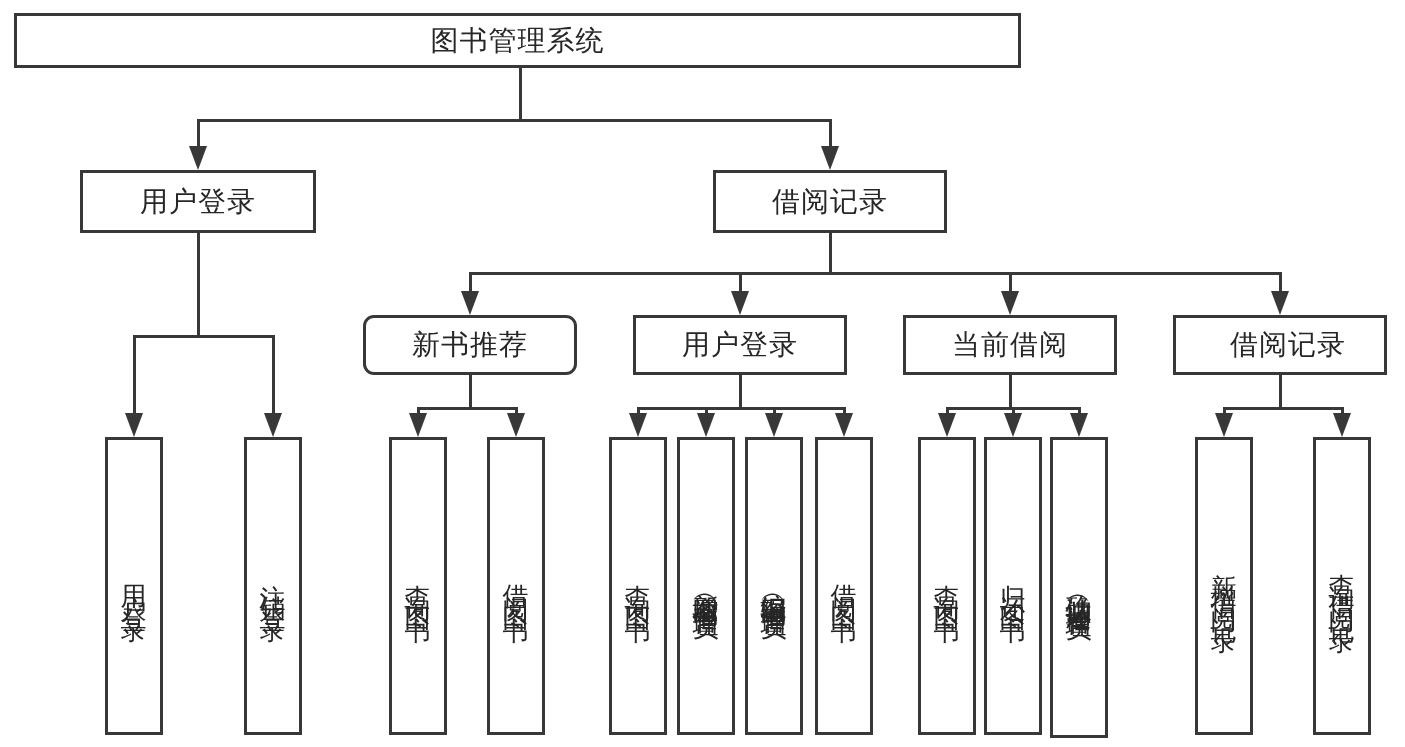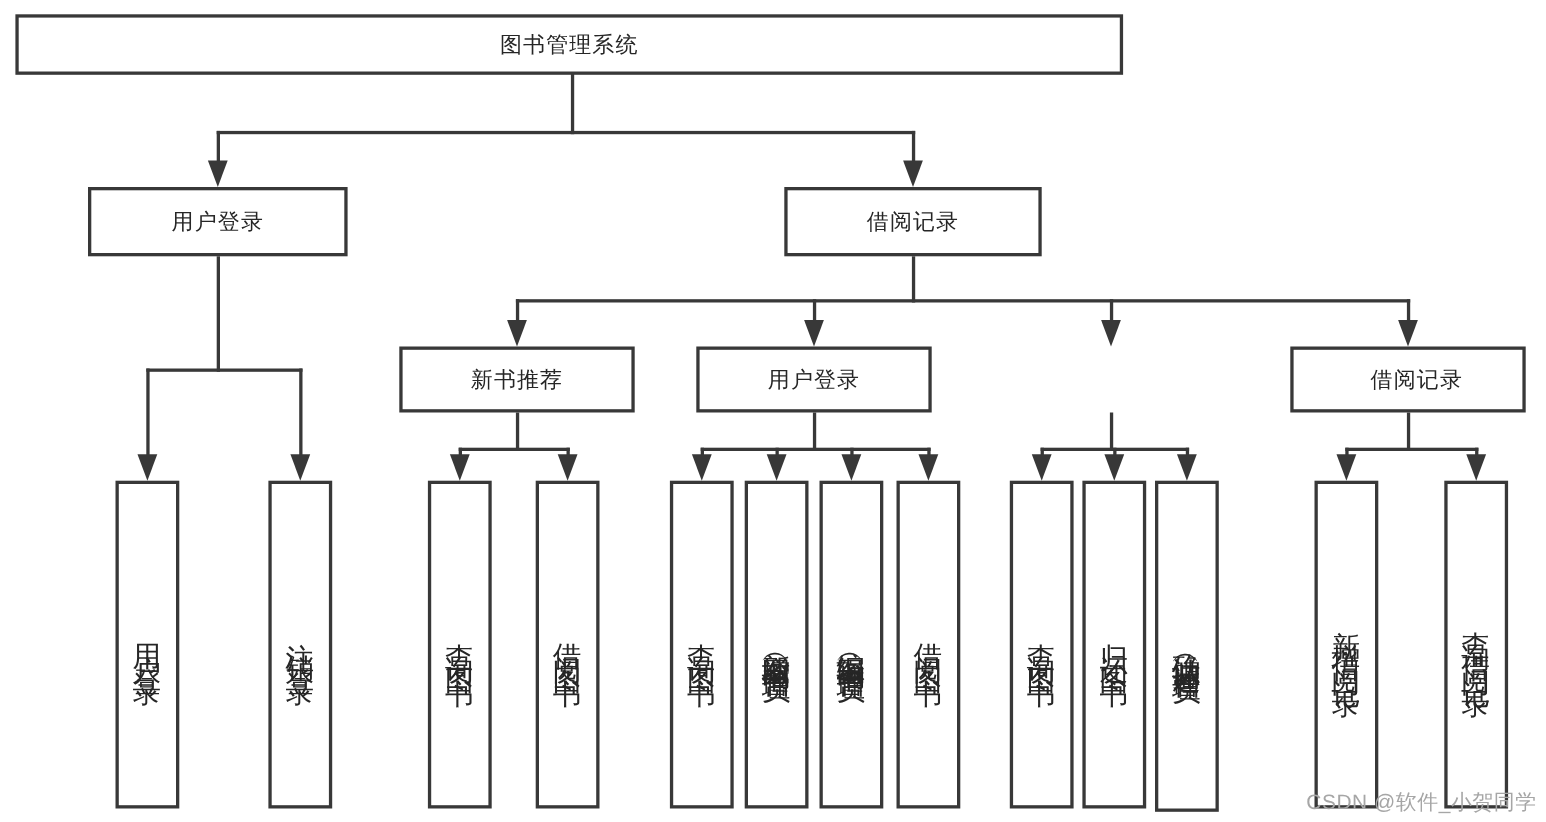--- a/index.html
+++ b/index.html
@@ -7,21 +7,21 @@
     position:relative; width:1405px; height:747px;
     background:#ffffff; overflow:hidden;
     font-family:"Liberation Sans","DejaVu Sans",sans-serif;
   }
   .box {
     position:absolute; box-sizing:border-box;
     border:3px solid #383838; background:#ffffff;
     display:flex; align-items:center; justify-content:center;
     color:#262626;
   }
-  .h-label { font-size:20px; letter-spacing:1px; white-space:nowrap; }
+  .h-label { font-size:28px; letter-spacing:1px; white-space:nowrap; }
   .vt {
     writing-mode:vertical-rl; text-orientation:mixed;
     font-size:26px; line-height:1; letter-spacing:11px;
     white-space:nowrap; color:#262626;
   }
   .vt-long { letter-spacing:3px; }
   .hline { position:absolute; height:3px; background:#383838; }
   .vline { position:absolute; width:3px; background:#383838; }
   .arrow {
     position:absolute; width:0; height:0;
@@ -44,28 +44,31 @@
   </div>
 
   <div class="box" style="left:80px;top:170px;width:236px;height:63px;">
     <span class="h-label">用户登录</span>
   </div>
 
   <div class="box" style="left:713px;top:170px;width:234px;height:63px;">
     <span class="h-label">借阅记录</span>
   </div>
 
-  <div class="box" style="left:363px;top:315px;width:214px;height:60px;">
+  <div class="box" style="left:363px;top:315px;width:214px;height:60px;border-radius:11px;">
     <span class="h-label">新书推荐</span>
   </div>
 
   <div class="box" style="left:633px;top:315px;width:214px;height:60px;">
     <span class="h-label">用户登录</span>
   </div>
 
+  <div class="box" style="left:903px;top:315px;width:214px;height:60px;">
+    <span class="h-label">当前借阅</span>
+  </div>
 
   <div class="box" style="left:1173px;top:315px;width:214px;height:60px;padding-left:16px;">
     <span class="h-label">借阅记录</span>
   </div>
 
   <div class="box" style="left:105px;top:437px;width:58px;height:298px;">
     <span class="vt">用户登录</span>
   </div>
   <div class="box" style="left:244px;top:437px;width:58px;height:298px;">
     <span class="vt">注销登录</span>
@@ -160,15 +163,14 @@
   <div class="vline" style="left:1078px;top:407px;height:8px;"></div>
   <div class="arrow" style="left:1070px;top:413px;"></div>
 
   <div class="vline" style="left:1279px;top:375px;height:35px;"></div>
   <div class="hline" style="left:1223px;top:407px;width:121px;"></div>
   <div class="vline" style="left:1223px;top:407px;height:8px;"></div>
   <div class="arrow" style="left:1215px;top:413px;"></div>
   <div class="vline" style="left:1341px;top:407px;height:8px;"></div>
   <div class="arrow" style="left:1333px;top:413px;"></div>
 
-  <div class="watermark">CSDN @软件_小贺同学</div>
 
 </div>
 
 </body></html>

